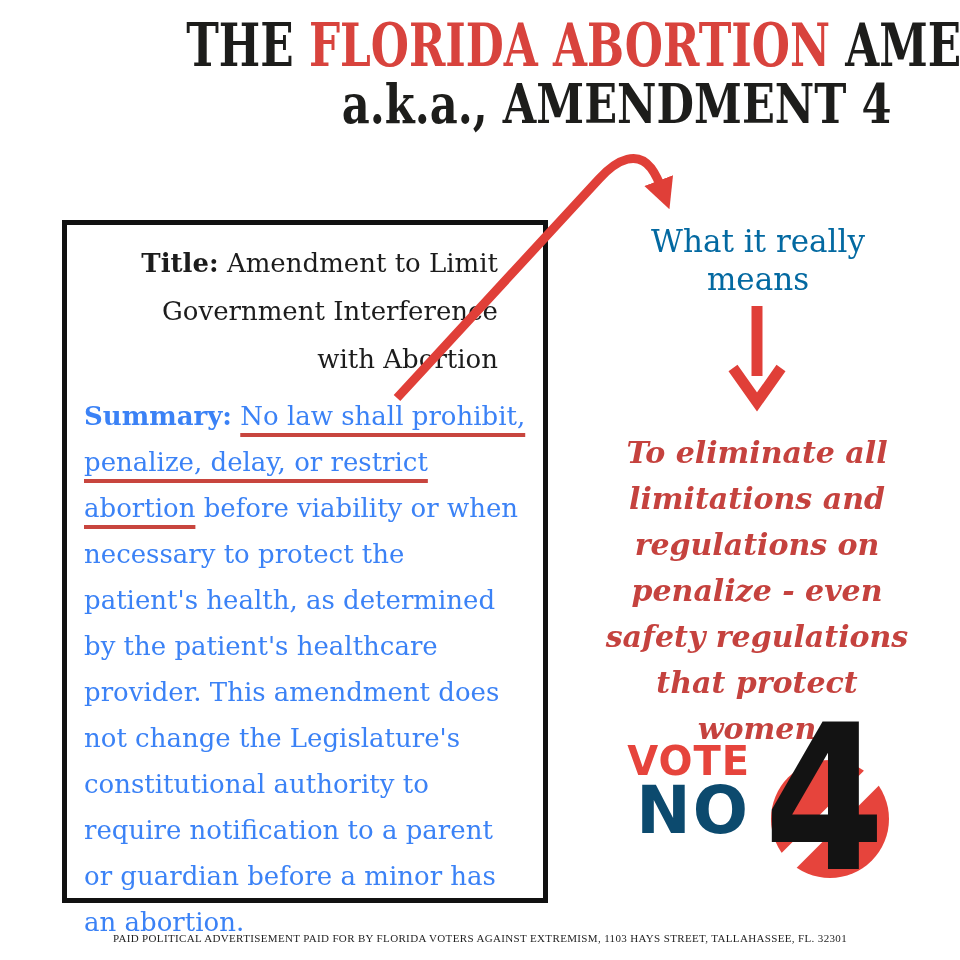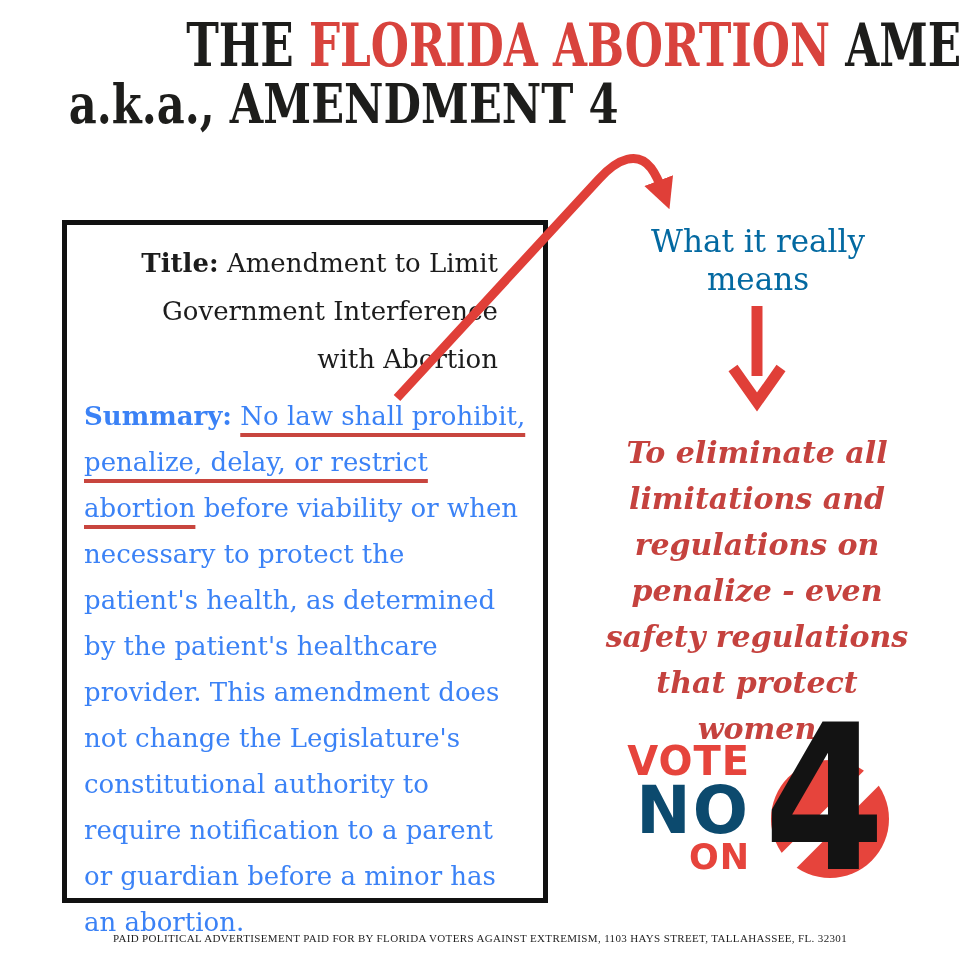--- a/index.html
+++ b/index.html
@@ -21,21 +21,21 @@
     font-weight: bold;
     font-size: 60px;
     line-height: 66px;
     letter-spacing: 0px;
     white-space: pre;
     transform: scaleX(0.73);
     transform-origin: 50% 0;
     color: #1d1d1b;
   }
   .headline .hl-red { color: #d8433d; }
-  .headline2 { position: absolute; top: 74px; left: 0; right: 0; text-align: left; }
+  .headline2 { position: absolute; top: 74px; left: 0; right: 0; text-align: right; }
   .headline2 .hl2-inner {
     display: inline-block;
     font-family: "DejaVu Serif", serif;
     font-weight: bold;
     font-size: 54px;
     line-height: 60px;
     white-space: pre;
     transform: scaleX(0.80);
     transform-origin: 50% 0;
     color: #1d1d1b;
@@ -188,21 +188,20 @@
     </g>
   </svg>
 
   <div class="really-means">What it really means</div>
   <div class="meaning">To eliminate all limitations and regulations on penalize - even safety regulations that protect women</div>
 
   <div class="logo">
     <div class="logo-col">
       <span class="logo-vote">VOTE</span>
       <span class="logo-no">NO</span>
-      <span class="logo-on">ON</span>
     </div>
     <div class="logo-four">
       <div class="no-circle"></div>
       <div class="no-slash"></div>
       <span class="four-digit">4</span>
     </div>
   </div>
 
   <div class="footer">PAID POLITICAL ADVERTISEMENT PAID FOR BY FLORIDA VOTERS AGAINST EXTREMISM, 1103 HAYS STREET, TALLAHASSEE, FL. 32301</div>
 

